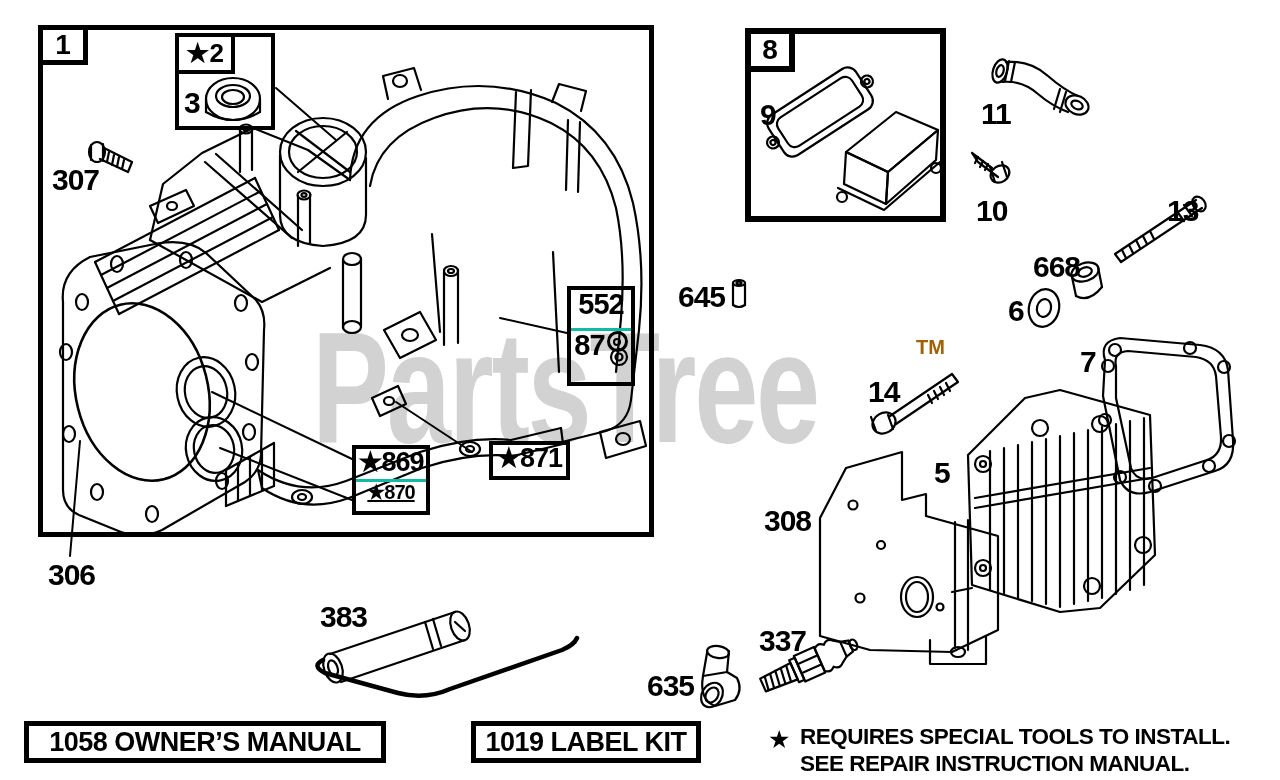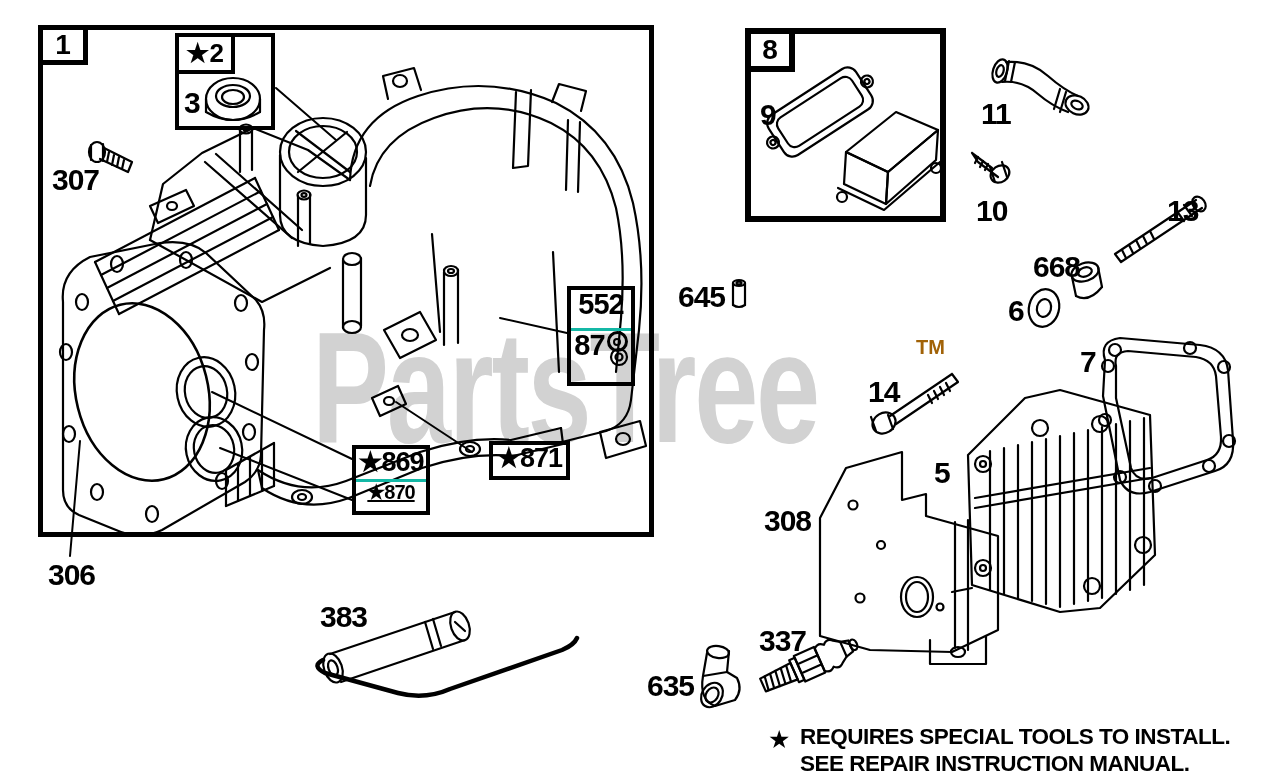--- a/index.html
+++ b/index.html
@@ -340,19 +340,25 @@
   <div class="plabel" style="left:1119px;top:196px;margin-left:48px;">13</div>
   <div class="plabel" style="left:1033px;top:252px;">668</div>
   <div class="plabel" style="left:1008px;top:296px;">6</div>
   <div class="plabel" style="left:1080px;top:347px;">7</div>
   <div class="plabel" style="left:868px;top:377px;">14</div>
   <div class="plabel" style="left:934px;top:458px;">5</div>
   <div class="plabel" style="left:764px;top:506px;">308</div>
   <div class="plabel" style="left:759px;top:626px;">337</div>
   <div class="plabel" style="left:647px;top:671px;">635</div>
 
+  <div class="fbox" style="left:24px;top:721px;width:362px;height:42px;">
+    <span>1058 OWNER’S MANUAL</span>
+  </div>
+  <div class="fbox" style="left:471px;top:721px;width:230px;height:42px;">
+    <span>1019 LABEL KIT</span>
+  </div>
   <div id="note">
     <span class="star">★</span>
     <span class="l1">REQUIRES SPECIAL TOOLS TO INSTALL.</span>
     <span class="l2">SEE REPAIR INSTRUCTION MANUAL.</span>
   </div>
 
 </div>
 
 </body></html>

